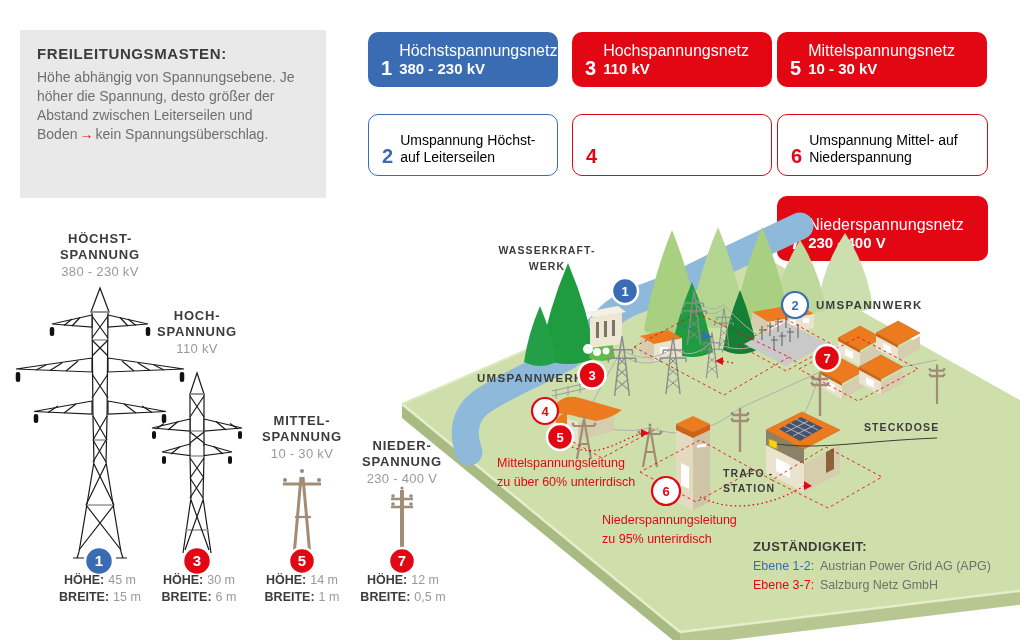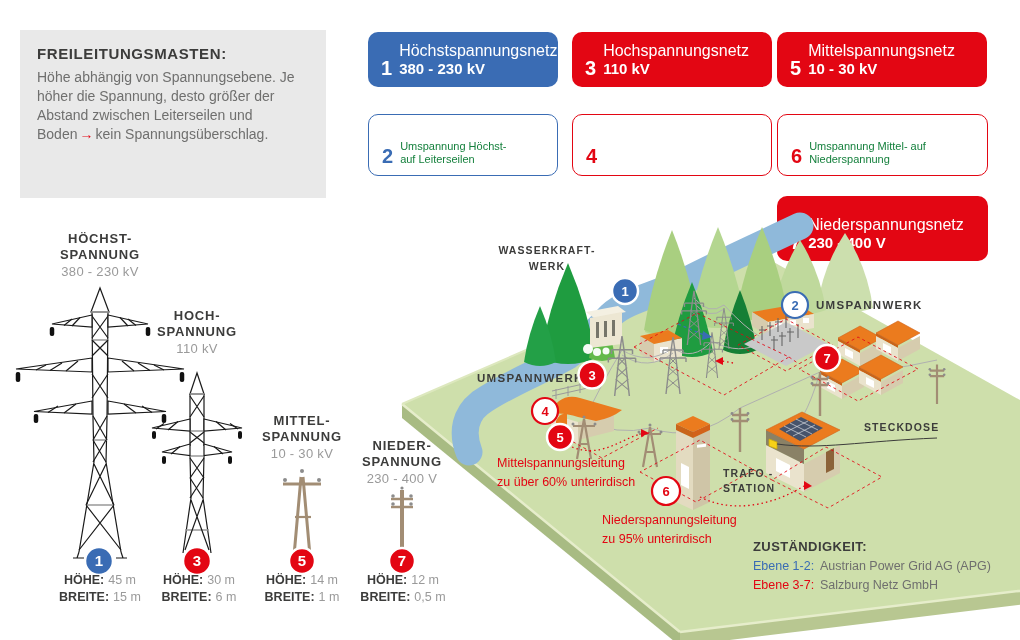--- a/index.html
+++ b/index.html
@@ -14,21 +14,21 @@
   
   .lbox{position:absolute;box-sizing:border-box;border-radius:10px;display:flex;
         align-items:flex-end;padding:8px 10px 9px 13px;}
   .lbox .lnum{font-size:20px;font-weight:bold;line-height:1;margin-right:7px;}
   .lbox .ltxt{display:flex;flex-direction:column;line-height:1.2;}
   .lbox.filled{color:#fff;}
   .lbox.filled .lnum{color:#fff;}
   .lbox.filled .l1{font-size:16px;font-weight:normal;}
   .lbox.filled .l2{font-size:15px;font-weight:bold;}
   .lbox.outline{background:#fff;}
-  .lbox.outline .l1,.lbox.outline .l2{font-size:11px;color:#15803d;}
+  .lbox.outline .l1,.lbox.outline .l2{font-size:14px;color:#000000;}
   .bg-blue{background:#3A6CB4;}
   .bg-red{background:#E30613;}
   .bd-blue{border:1.5px solid #3A6CB4;}
   .bd-blue .lnum{color:#3A6CB4;}
   .bd-red{border:1.5px solid #E30613;}
   .bd-red .lnum{color:#E30613;}
   .lg1{left:368px;top:32px;width:190px;height:55px;}
   .lg3{left:572px;top:32px;width:200px;height:55px;}
   .lg5{left:777px;top:32px;width:210px;height:55px;}
   .lg2{left:368px;top:114px;width:190px;height:62px;}

